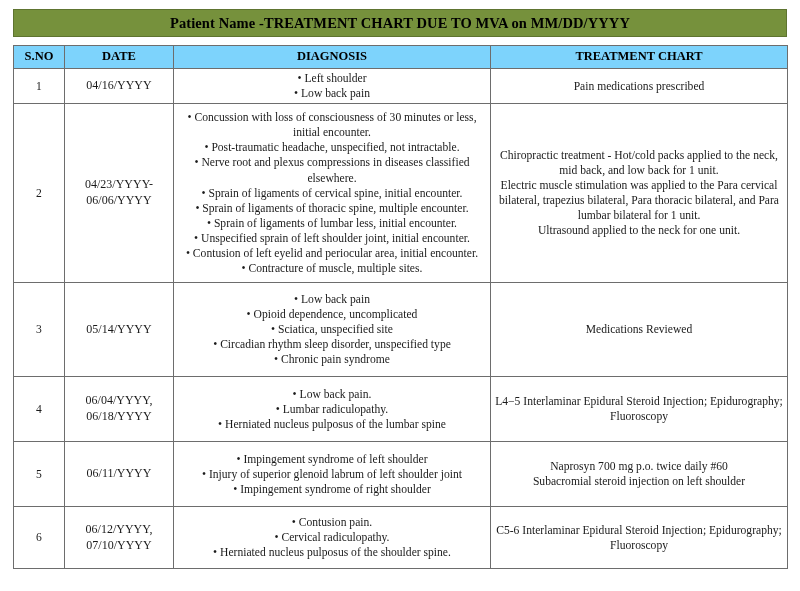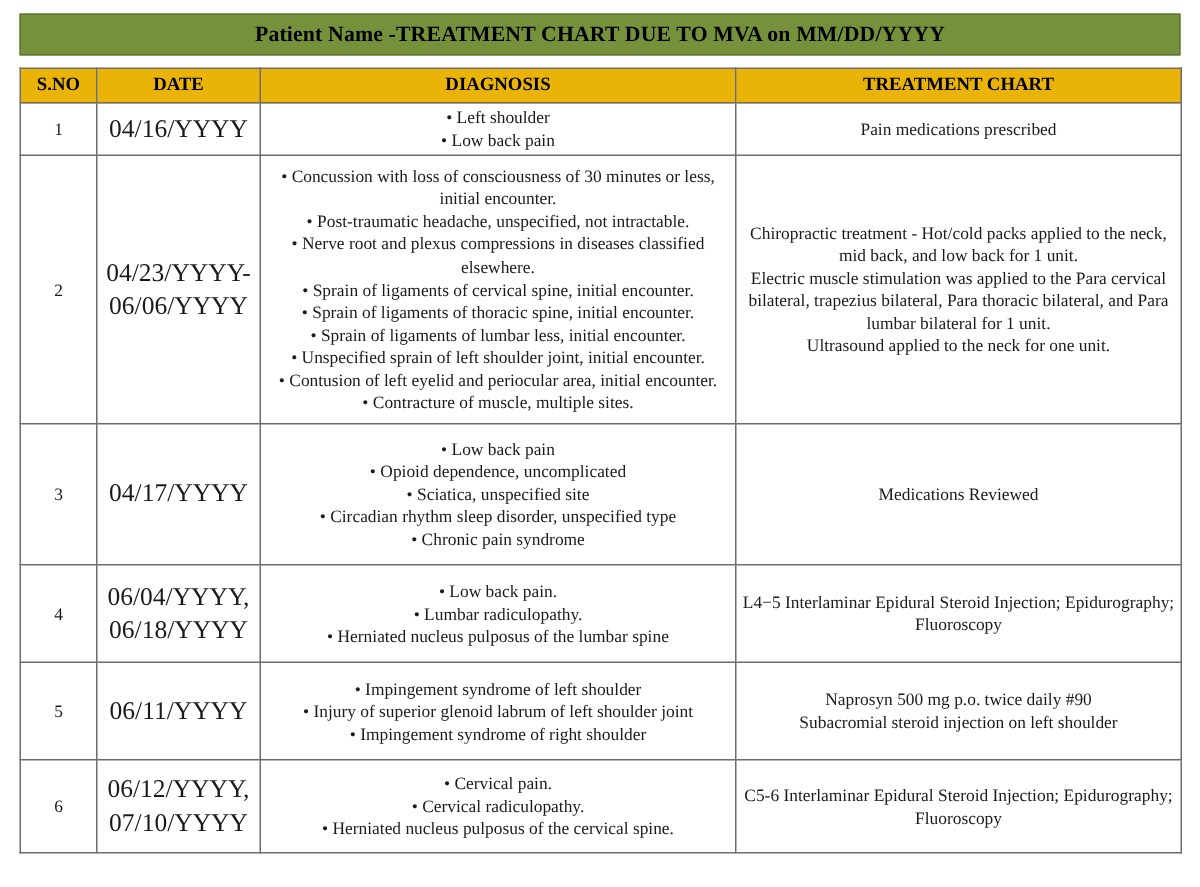--- a/index.html
+++ b/index.html
@@ -50,21 +50,21 @@
     table-layout: fixed;
   }
   table.chart td, table.chart th {
     border: 1px solid #6d6d6d;
     vertical-align: middle;
     text-align: center;
     padding: 2px 3px;
     box-sizing: border-box;
   }
   thead th {
-    background: #eab308;
+    background: #7dd3fc;
     font-weight: bold;
     font-size: 12.5px;
     color: #000000;
     height: 23px;
     padding: 1px 2px;
     line-height: 1.1;
   }
   col.c-sno { width: 51px; }
   col.c-date { width: 109px; }
   col.c-diag { width: 317px; }
@@ -72,21 +72,21 @@
 
   tbody td {
     font-size: 11.6px;
     color: #1a1a1a;
     line-height: 1.30;
   }
   td.sno {
     font-size: 11.6px;
   }
   td.date {
-    font-size: 17px;
+    font-size: 12px;
     line-height: 1.32;
   }
   td.diag, td.treat {
     padding: 4px 5px;
   }
   .line {
     display: block;
     white-space: normal;
   }
   .bullet-line::before {
@@ -144,37 +144,37 @@
         <td class="sno">2</td>
         <td class="date">
           <span class="line">04/23/YYYY-</span>
           <span class="line">06/06/YYYY</span>
         </td>
         <td class="diag">
           <span class="line bullet-line">Concussion with loss of consciousness of 30 minutes or less, initial encounter.</span>
           <span class="line bullet-line">Post-traumatic headache, unspecified, not intractable.</span>
           <span class="line bullet-line">Nerve root and plexus compressions in diseases classified elsewhere.</span>
           <span class="line bullet-line">Sprain of ligaments of cervical spine, initial encounter.</span>
-          <span class="line bullet-line">Sprain of ligaments of thoracic spine, initial encounter.</span>
+          <span class="line bullet-line">Sprain of ligaments of thoracic spine, multiple encounter.</span>
           <span class="line bullet-line">Sprain of ligaments of lumbar less, initial encounter.</span>
           <span class="line bullet-line">Unspecified sprain of left shoulder joint, initial encounter.</span>
           <span class="line bullet-line">Contusion of left eyelid and periocular area, initial encounter.</span>
           <span class="line bullet-line">Contracture of muscle, multiple sites.</span>
         </td>
         <td class="treat">
           <span class="line">Chiropractic treatment - Hot/cold packs applied to the neck, mid back, and low back for 1 unit.</span>
           <span class="line">Electric muscle stimulation was applied to the Para cervical bilateral, trapezius bilateral, Para thoracic bilateral, and Para lumbar bilateral for 1 unit.</span>
           <span class="line">Ultrasound applied to the neck for one unit.</span>
         </td>
       </tr>
 
       <tr class="r3">
         <td class="sno">3</td>
         <td class="date">
-          <span class="line">04/17/YYYY</span>
+          <span class="line">05/14/YYYY</span>
         </td>
         <td class="diag">
           <span class="line bullet-line">Low back pain</span>
           <span class="line bullet-line">Opioid dependence, uncomplicated</span>
           <span class="line bullet-line">Sciatica, unspecified site</span>
           <span class="line bullet-line">Circadian rhythm sleep disorder, unspecified type</span>
           <span class="line bullet-line">Chronic pain syndrome</span>
         </td>
         <td class="treat">
           <span class="line">Medications Reviewed</span>
@@ -201,35 +201,35 @@
         <td class="sno">5</td>
         <td class="date">
           <span class="line">06/11/YYYY</span>
         </td>
         <td class="diag">
           <span class="line bullet-line">Impingement syndrome of left shoulder</span>
           <span class="line bullet-line">Injury of superior glenoid labrum of left shoulder joint</span>
           <span class="line bullet-line">Impingement syndrome of right shoulder</span>
         </td>
         <td class="treat">
-          <span class="line">Naprosyn 500 mg p.o. twice daily #90</span>
+          <span class="line">Naprosyn 700 mg p.o. twice daily #60</span>
           <span class="line">Subacromial steroid injection on left shoulder</span>
         </td>
       </tr>
 
       <tr class="r6">
         <td class="sno">6</td>
         <td class="date">
           <span class="line">06/12/YYYY,</span>
           <span class="line">07/10/YYYY</span>
         </td>
         <td class="diag">
-          <span class="line bullet-line">Cervical pain.</span>
+          <span class="line bullet-line">Contusion pain.</span>
           <span class="line bullet-line">Cervical radiculopathy.</span>
-          <span class="line bullet-line">Herniated nucleus pulposus of the cervical spine.</span>
+          <span class="line bullet-line">Herniated nucleus pulposus of the shoulder spine.</span>
         </td>
         <td class="treat">
           <span class="line">C5-6 Interlaminar Epidural Steroid Injection; Epidurography; Fluoroscopy</span>
         </td>
       </tr>
 
     </tbody>
   </table>
 
 </div>

